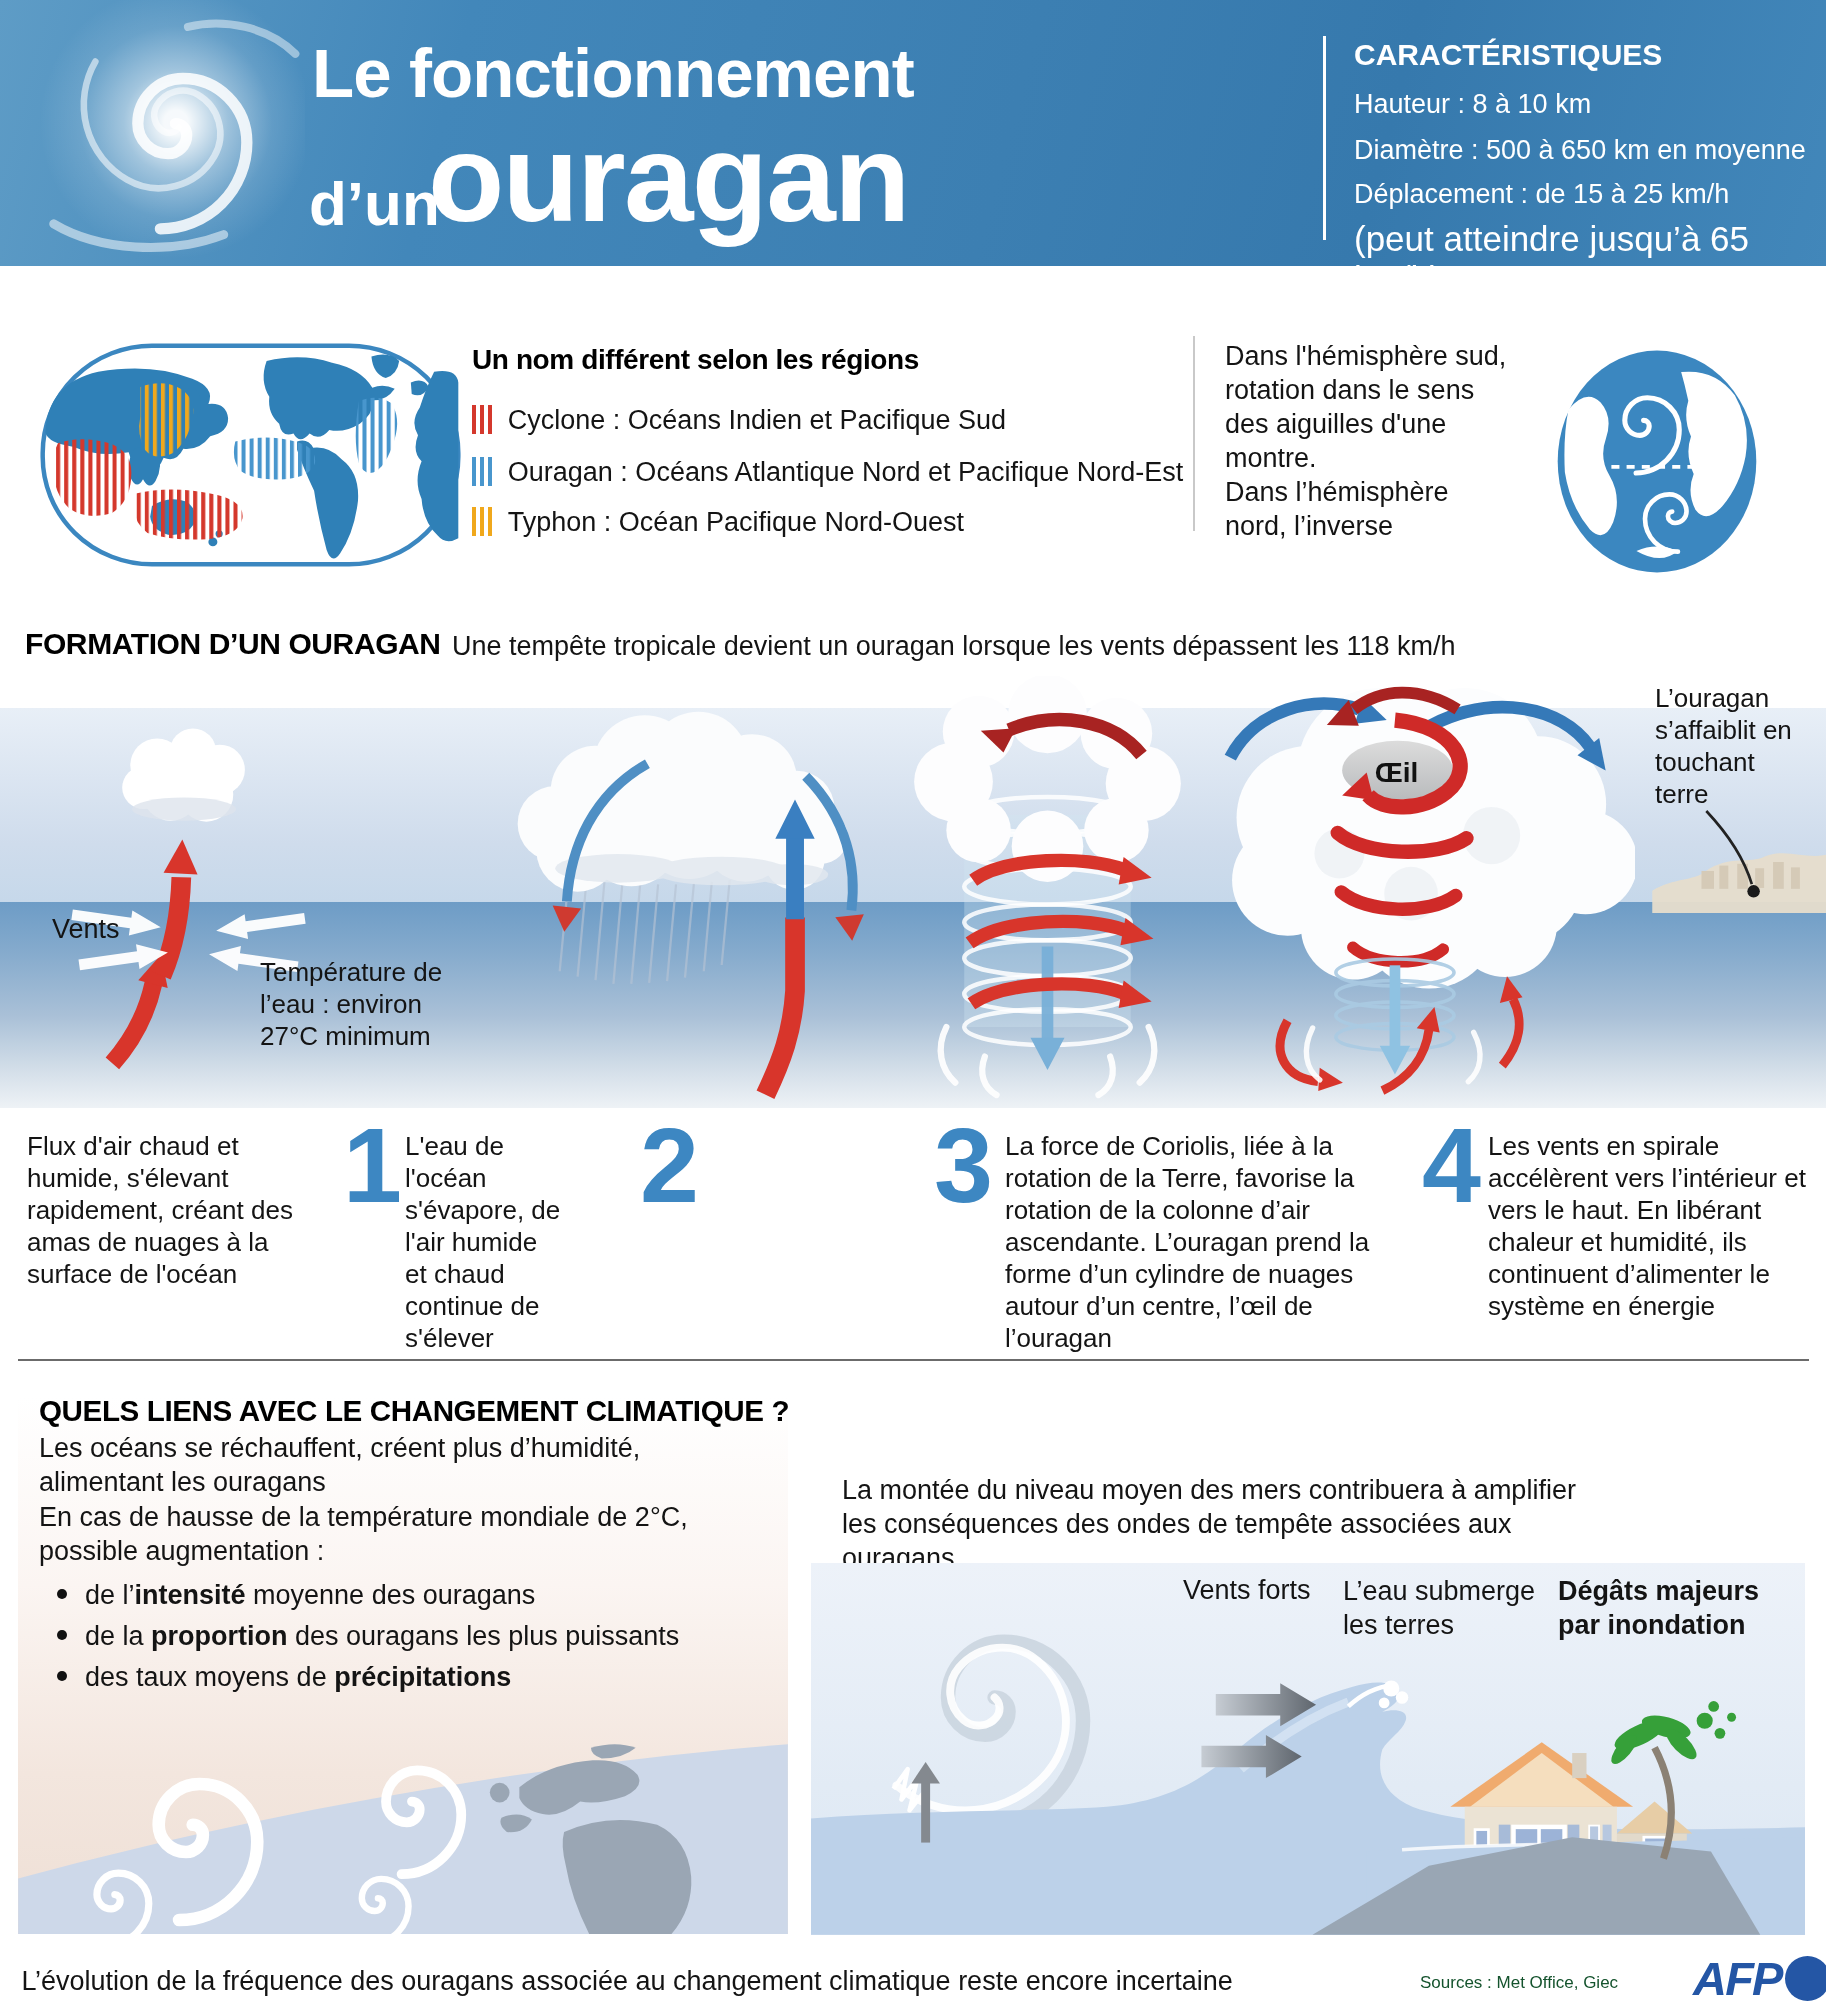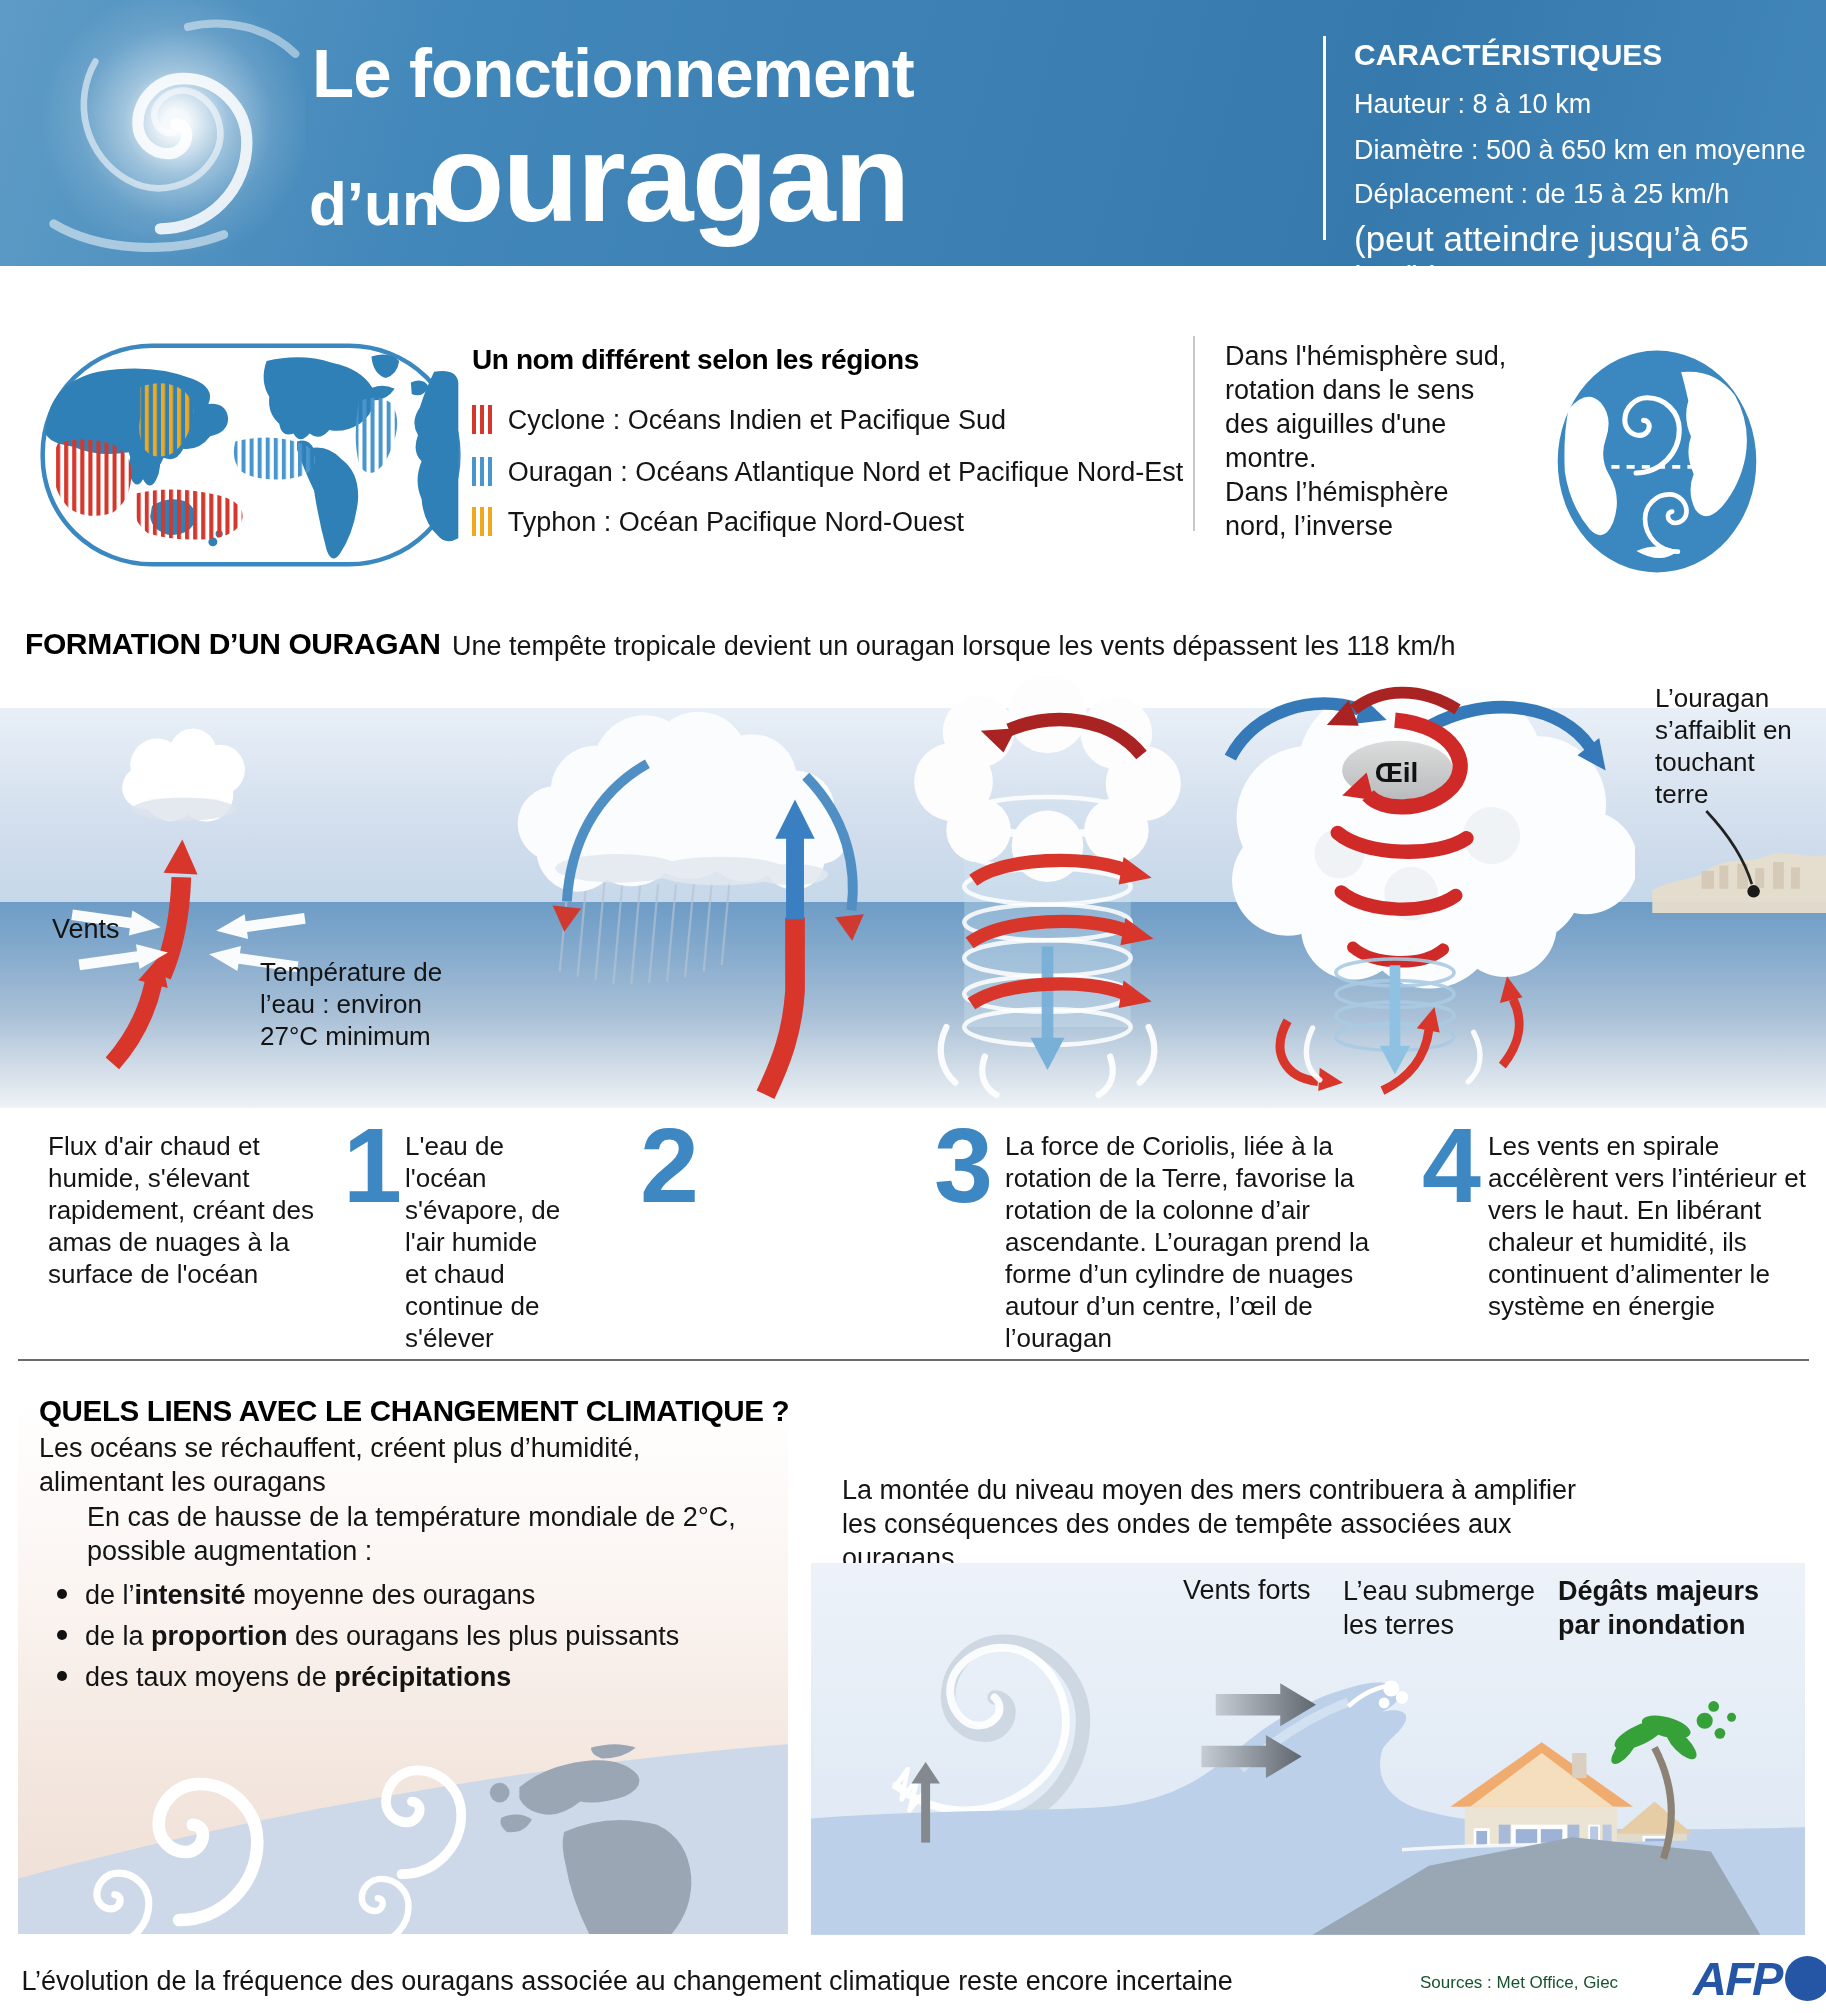--- a/index.html
+++ b/index.html
@@ -311,21 +311,21 @@
       <rect x="135" y="38" width="12" height="30"></rect>
         <rect x="155" y="44" width="10" height="24"></rect>
     </g>
   </svg>
   <div class="abs step" style="left:1655px;top:682px;width:150px;font-size:26px;">L’ouragan s’affaiblit en touchant terre</div>
   <svg class="abs" style="left:1684px;top:777px" width="116" height="134" viewBox="0 0 130 150">
     <path d="M25,38 C55,70 70,100 76,120" stroke="#222" stroke-width="3" fill="none"></path>
     <circle cx="78" cy="128" r="7" fill="#1a1a1a"></circle>
   </svg>
 
-  <div class="abs step" style="left:27px;top:1130px;width:269px;margin-left:21px;">Flux d'air chaud et humide, s'élevant rapidement, créant des amas de nuages à la surface de l'océan</div>
+  <div class="abs step" style="left:27px;top:1130px;width:269px;">Flux d'air chaud et humide, s'élevant rapidement, créant des amas de nuages à la surface de l'océan</div>
   <div class="abs num" style="left:343px;top:1112px;">1</div>
   <div class="abs step" style="left:405px;top:1130px;width:157px;">L'eau de l'océan s'évapore, de l'air humide et chaud continue de s'élever</div>
   <div class="abs num" style="left:640px;top:1112px;">2</div>
   <div class="abs num" style="left:934px;top:1112px;">3</div>
   <div class="abs step" style="left:1005px;top:1130px;width:385px;">La force de Coriolis, liée à la rotation de la Terre, favorise la rotation de la colonne d’air ascendante. L’ouragan prend la forme d’un cylindre de nuages autour d’un centre, l’œil de l’ouragan</div>
   <div class="abs num" style="left:1422px;top:1112px;">4</div>
   <div class="abs step" style="left:1488px;top:1130px;width:322px;">Les vents en spirale accélèrent vers l’intérieur et vers le haut. En libérant chaleur et humidité, ils continuent d’alimenter le système en énergie</div>
 
   <div id="divider" class="abs"></div>
 
@@ -343,21 +343,21 @@
         <use href="#spiralPath" transform="translate(195,478) scale(1.9)" stroke="#fff" stroke-width="7.4"></use>
         <use href="#spiralPath" transform="translate(440,452) scale(1.45)" stroke="#fff" stroke-width="7.5"></use>
         <use href="#spiralPath" transform="translate(108,556) scale(1.0)" stroke="#fff" stroke-width="8"></use>
         <use href="#spiralPath" transform="translate(402,560) scale(0.9)" stroke="#fff" stroke-width="8"></use>
       </g>
     </svg>
   </div>
 
   <div class="abs h2" style="left:39px;top:1394px;font-size:29.6px;">QUELS LIENS AVEC LE CHANGEMENT CLIMATIQUE ?</div>
   <div class="abs body30" style="left:39px;top:1431px;width:636px;">Les océans se réchauffent, créent plus d’humidité, alimentant les ouragans</div>
-  <div class="abs body30" style="left:39px;top:1500px;width:663px;margin-left:48px;">En cas de hausse de la température mondiale de 2°C, possible augmentation :</div>
+  <div class="abs body30" style="left:39px;top:1500px;width:663px;">En cas de hausse de la température mondiale de 2°C, possible augmentation :</div>
 
   <div class="abs dot" style="left:57px;top:1589px;"></div>
   <div class="abs body30" style="left:85px;top:1578px;"><span>de l’</span><span class="b">intensité</span><span> moyenne des ouragans</span></div>
   <div class="abs dot" style="left:57px;top:1630px;"></div>
   <div class="abs body30" style="left:85px;top:1619px;"><span>de la </span><span class="b">proportion</span><span> des ouragans les plus puissants</span></div>
   <div class="abs dot" style="left:57px;top:1671px;"></div>
   <div class="abs body30" style="left:85px;top:1660px;"><span>des taux moyens de </span><span class="b">précipitations</span><span></span></div>
 
   <div class="abs body30" style="left:842px;top:1473px;width:761px;">La montée du niveau moyen des mers contribuera à amplifier les conséquences des ondes de tempête associées aux ouragans</div>
 

